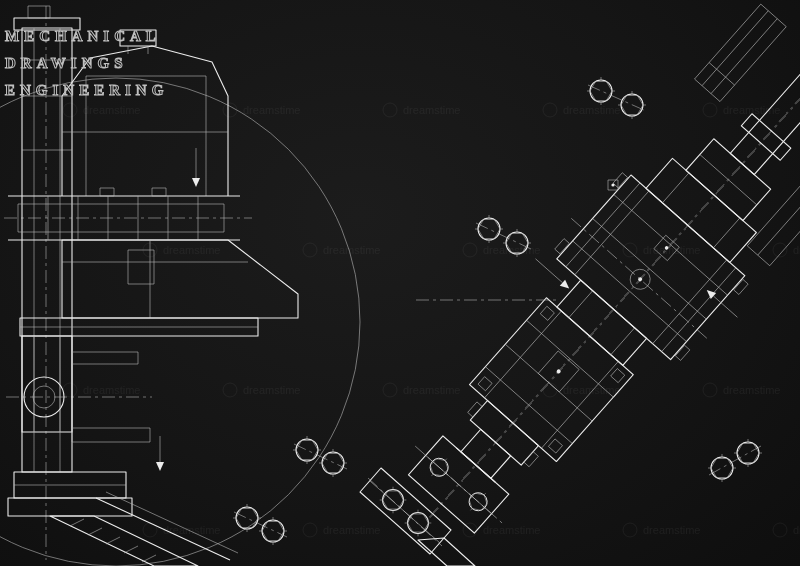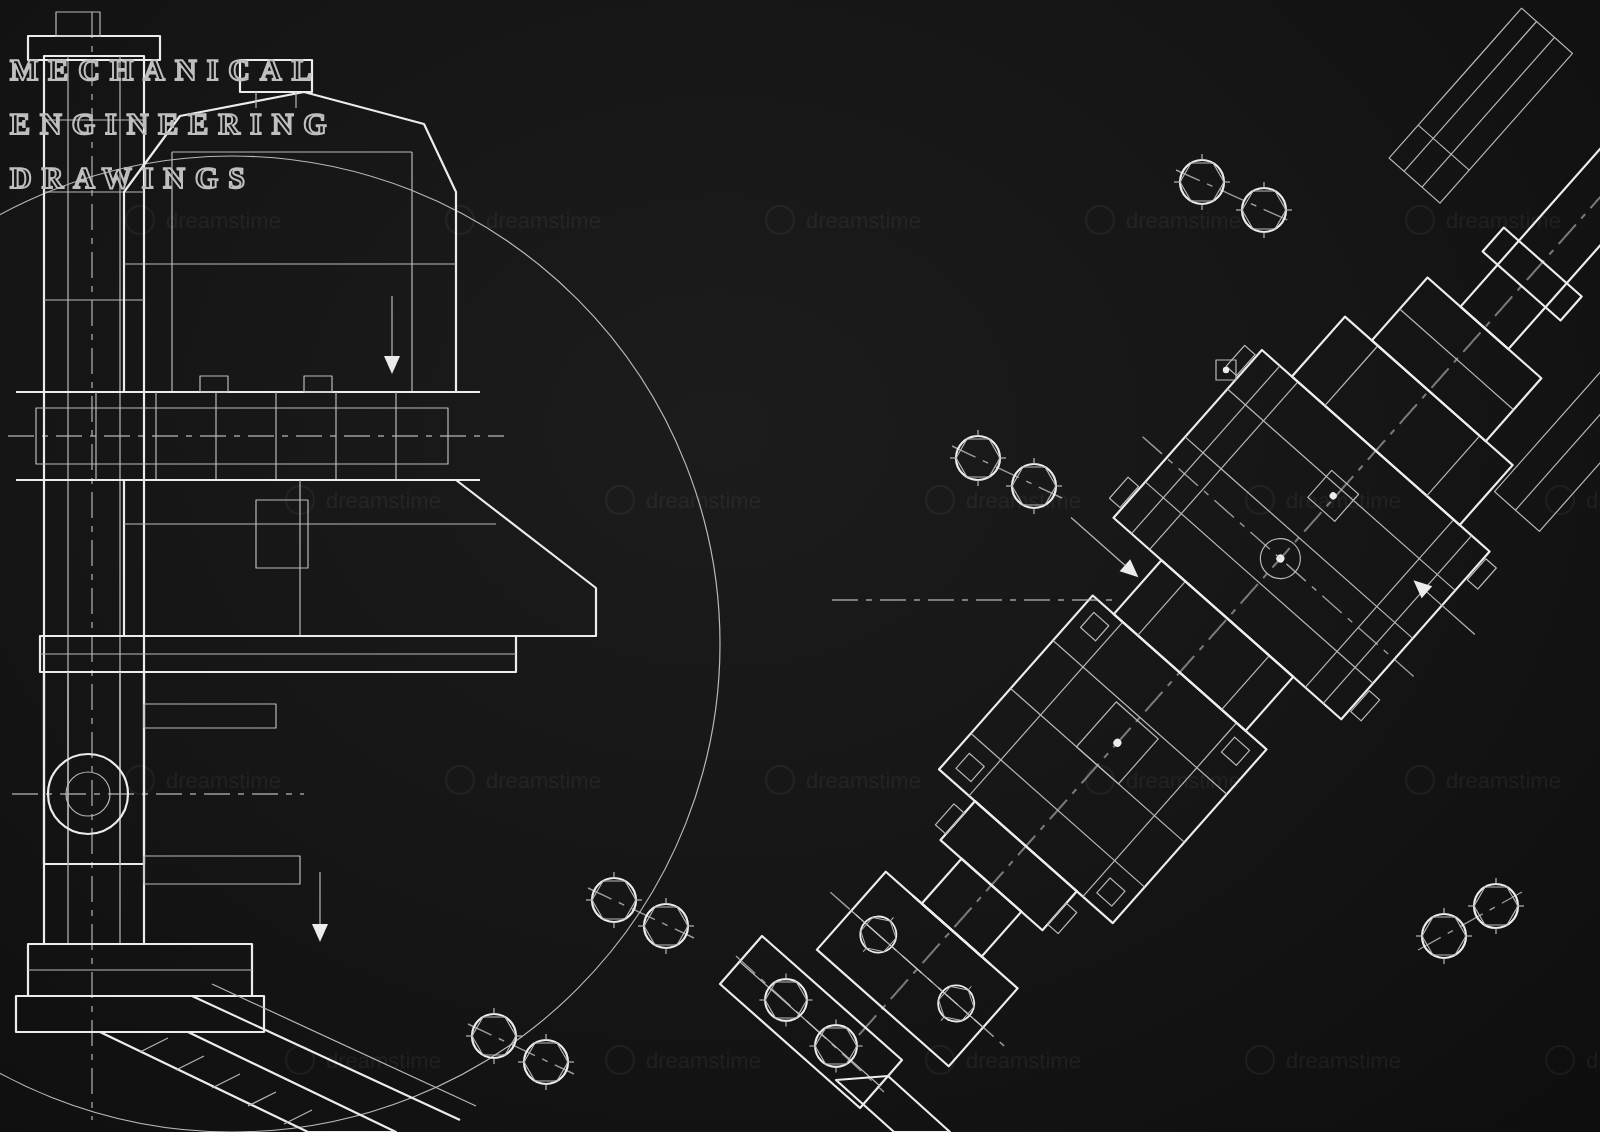--- a/index.html
+++ b/index.html
@@ -30,22 +30,22 @@
     .title .line{color:#bfbfbf;}
   }
 </style>
 </head>
 <body>
 
 <div class="stage">
 
   <div class="title">
     <span class="line">MECHANICAL</span>
+    <span class="line">DRAWINGS</span>
     <span class="line">ENGINEERING</span>
-    <span class="line">DRAWINGS</span>
   </div>
 
   <svg class="bp-svg" width="800" height="566" viewBox="0 0 800 566">
 
     <defs>
       <g id="bolt">
         <circle r="11" class="ln"></circle>
         <polygon points="11,0 5.5,9.5 -5.5,9.5 -11,0 -5.5,-9.5 5.5,-9.5" class="ln thin"></polygon>
         <line x1="-14" y1="0" x2="-11" y2="0" class="ln thin"></line>
         <line x1="11" y1="0" x2="14" y2="0" class="ln thin"></line>

